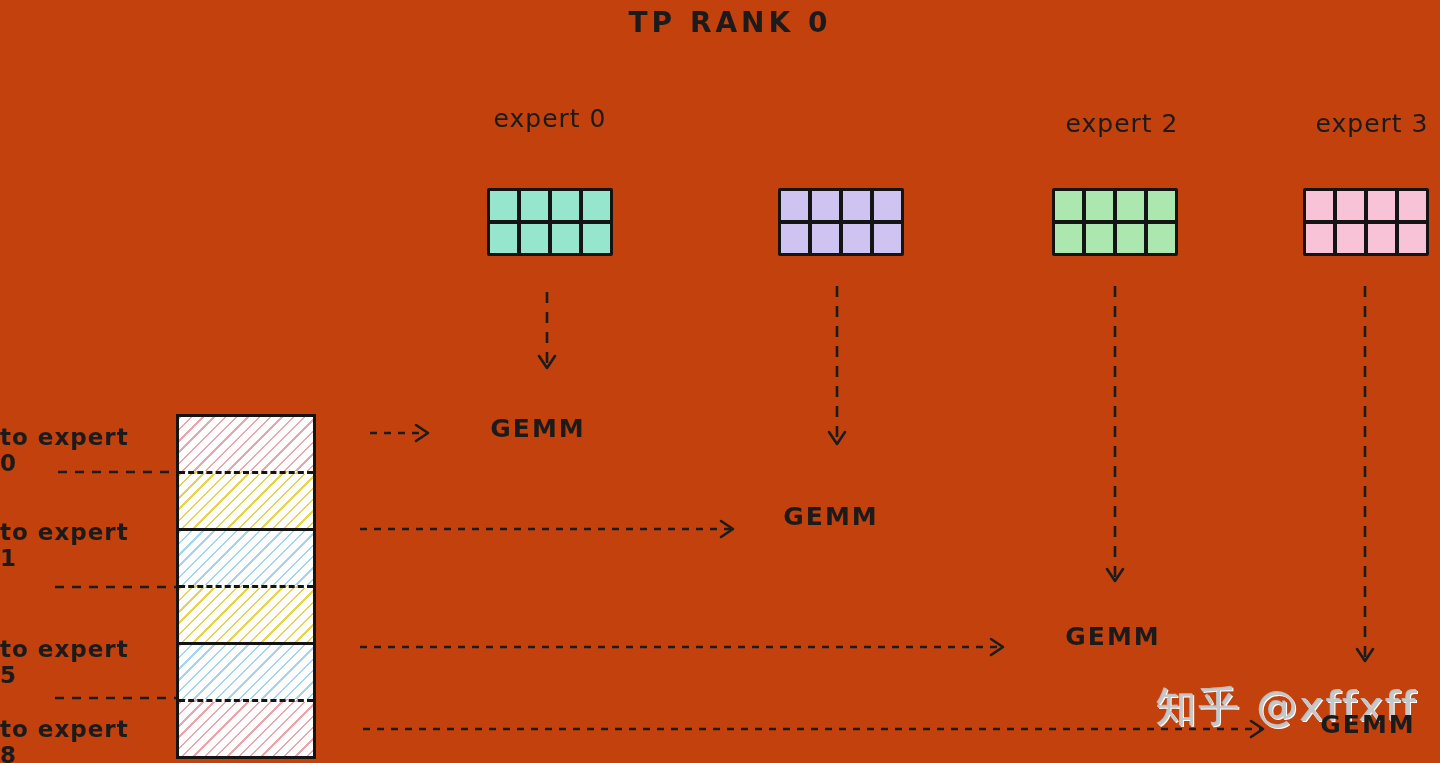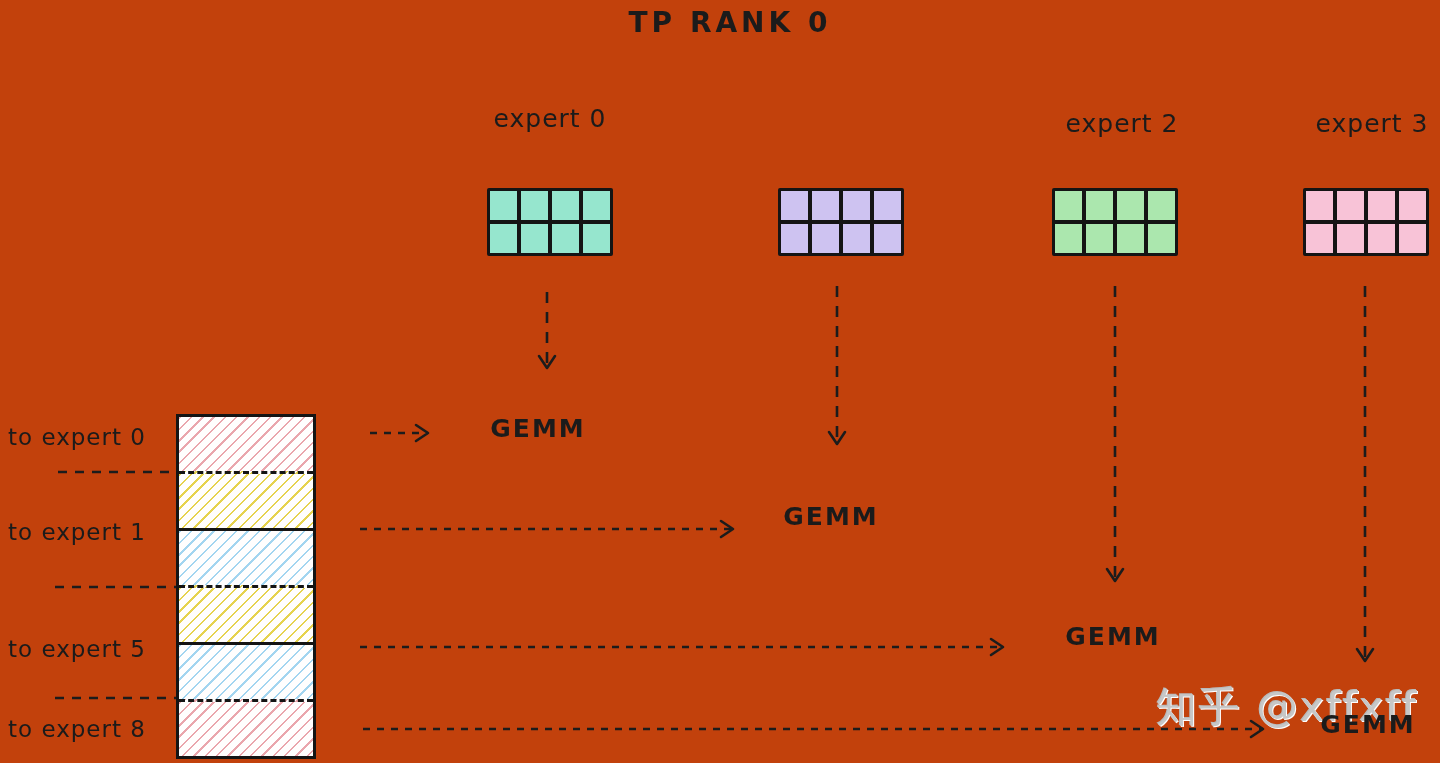--- a/index.html
+++ b/index.html
@@ -21,21 +21,21 @@
     display:grid;grid-template-columns:repeat(4,1fr);grid-template-rows:repeat(2,1fr);
     gap:4px;background:#141414;border:3.5px solid #141414;border-radius:2px;
     box-sizing:border-box;
   }
   .weights-grid .cell{background:var(--fill,#ccc);}
   .gemm-label{
     position:absolute;width:140px;text-align:center;
     font-size:25px;font-weight:bold;letter-spacing:2px;z-index:4;
   }
   .to-label{
-    position:absolute;left:8px;width:150px;font-size:23px;letter-spacing:1px;z-index:4;
+    position:absolute;left:0;width:150px;font-size:23px;letter-spacing:1px;z-index:4;font-weight:bold;
   }
   .token-column{
     position:absolute;left:176px;top:414px;width:140px;height:345px;
     border:3px solid #141414;box-sizing:border-box;
     display:flex;flex-direction:column;z-index:1;background:#fff;
   }
   .segment{flex:1;box-sizing:border-box;
     background-image:repeating-linear-gradient(135deg,var(--hatch) 0 1.7px,transparent 1.7px 8px);
     background-color:#fffefe;
   }

